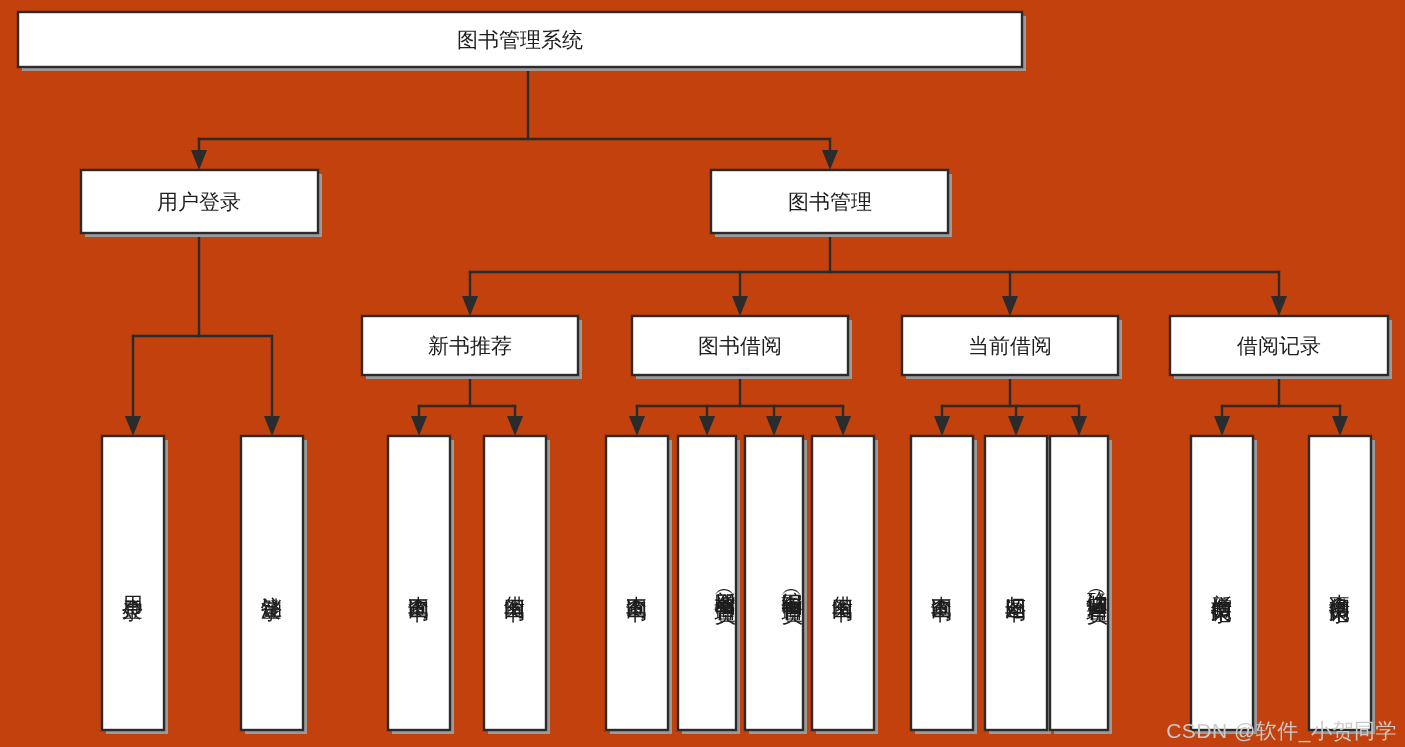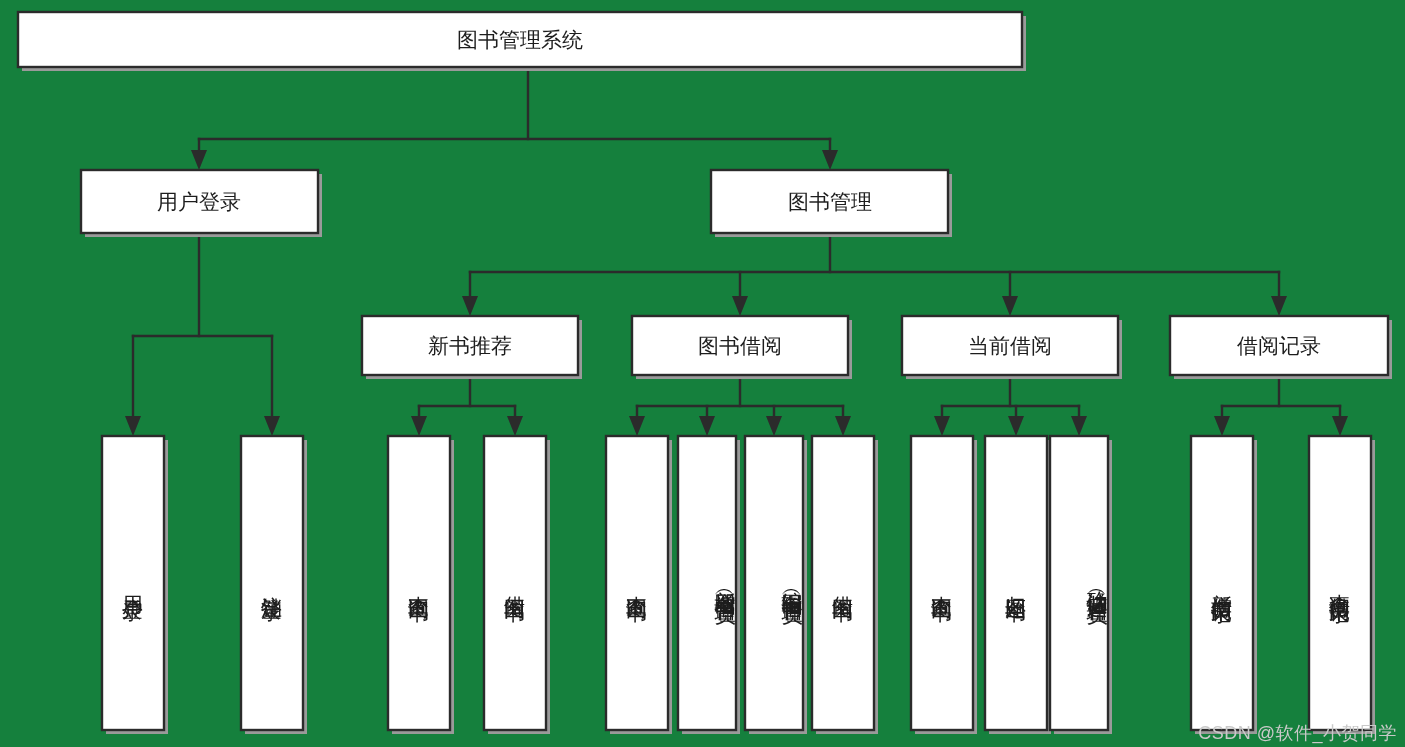--- a/index.html
+++ b/index.html
@@ -10,21 +10,21 @@
   body {
     width: 1405px;
     height: 747px;
     font-family: "Liberation Sans", "DejaVu Sans", sans-serif;
     overflow: hidden;
   }
   #diagram-root {
     position: relative;
     width: 1405px;
     height: 747px;
-    background: #15803d;
+    background: #c2410c;
   }
   svg#flowchart {
     position: absolute;
     left: 0;
     top: 0;
     width: 1405px;
     height: 747px;
   }
   .node-rect {
     fill: #ffffff;
@@ -61,21 +61,21 @@
     line-height: 1;
     text-align: center;
     white-space: nowrap;
     pointer-events: none;
   }
   #watermark {
     position: absolute;
     right: 8px;
     bottom: 2px;
     font-family: "Liberation Sans", "DejaVu Sans", sans-serif;
-    font-size: 18px;
+    font-size: 21px;
     color: #c9c9c9;
     letter-spacing: 0.5px;
     white-space: nowrap;
   }
 </style>
 </head>
 <body>
 
 <div id="diagram-root">
 

